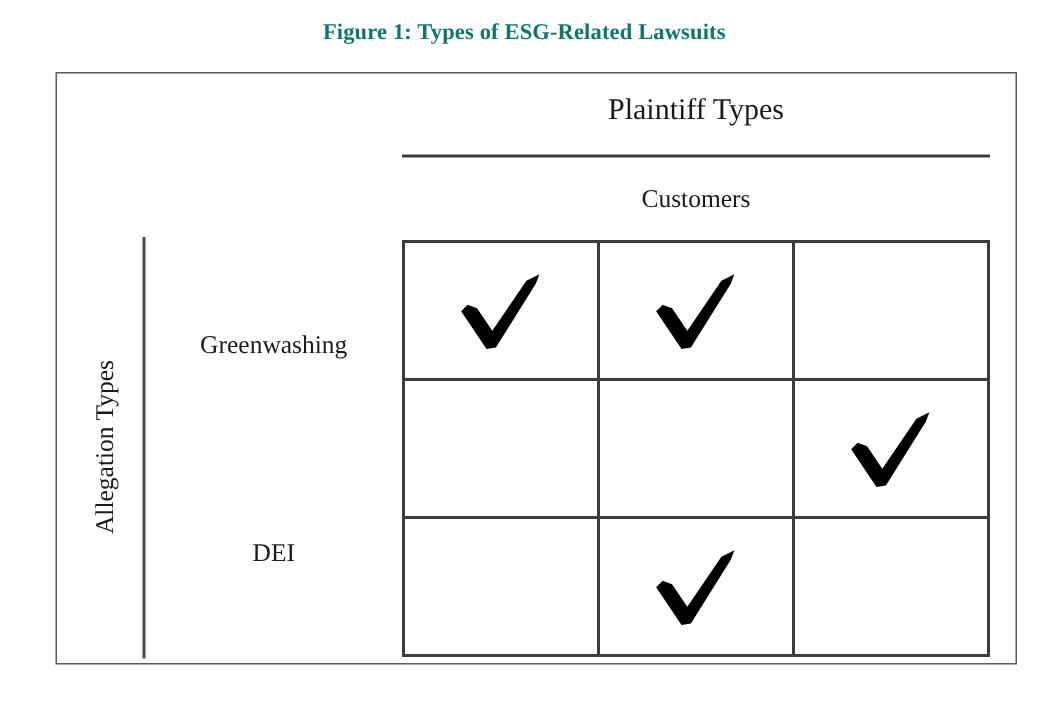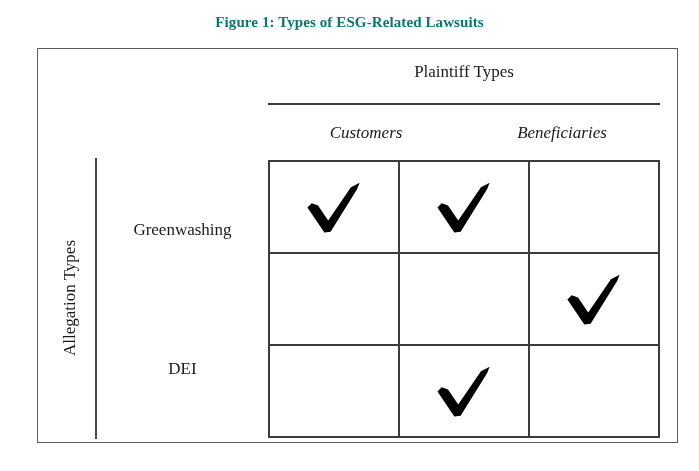--- a/index.html
+++ b/index.html
@@ -42,42 +42,41 @@
     background: #ffffff;
   }
 
   
   #plaintiff-header {
     position: absolute;
     left: 268px;
     top: 62px;
     width: 392px;
     text-align: center;
-    font-size: 17px;
+    font-size: 20px;
     color: #1a1a1a;
     white-space: nowrap;
   }
   #plaintiff-rule {
     position: absolute;
     left: 268px;
     top: 103px;
     width: 392px;
     height: 0;
     border-top: 2.2px solid #3c3c3c;
   }
 
   
   #column-headers {
     position: absolute;
     left: 268px;
     top: 114px;
     width: 392px;
     height: 38px;
     display: flex;
-    font-style: italic;
   }
   #column-headers .col-head {
     flex: 1 1 0;
     display: flex;
     align-items: center;
     justify-content: center;
     font-size: 17px;
     color: #1a1a1a;
     white-space: nowrap;
   }
@@ -170,21 +169,20 @@
 
 <div id="figure-title">Figure 1: Types of ESG-Related Lawsuits</div>
 
 <div id="figure-frame"></div>
 
 <div id="plaintiff-header">Plaintiff Types</div>
 <div id="plaintiff-rule"></div>
 
 <div id="column-headers">
   <div class="col-head">Customers</div>
-  <div class="col-head">Beneficiaries</div>
 </div>
 
 <div id="allegation-axis-label">Allegation Types</div>
 <div id="allegation-rule"></div>
 
 <div id="row-labels">
   <div class="row-label">
     <span>Greenwashing</span>
   </div>
   <div class="row-label">

